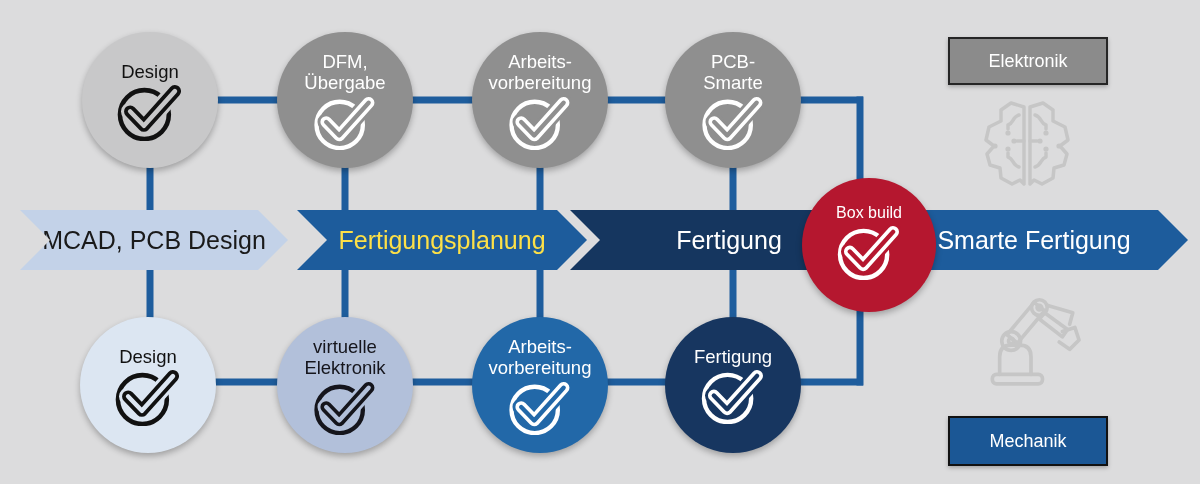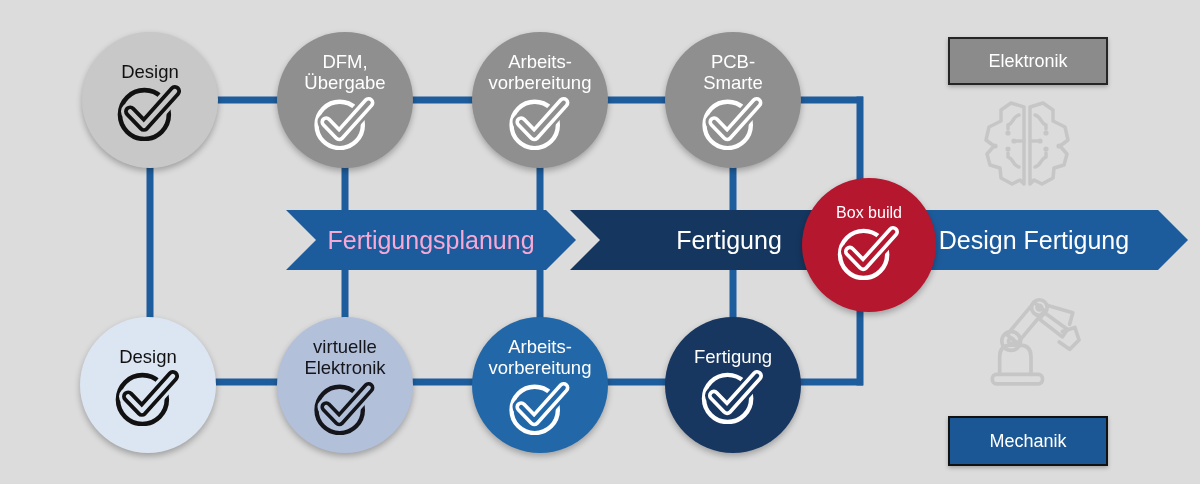--- a/index.html
+++ b/index.html
@@ -19,21 +19,21 @@
   
   .arrow{
     position:absolute;top:210px;height:60px;
     display:flex;align-items:center;justify-content:center;
     clip-path:polygon(0% 0%, calc(100% - 30px) 0%, 100% 50%, calc(100% - 30px) 100%, 0% 100%, 30px 50%);
     font-size:25px;
     filter:drop-shadow(0 2px 2px rgba(0,0,0,.18));
   }
   .arrow span{white-space:nowrap;}
   .a1{left:20px;width:268px;background:#c3d2e8;color:#1a1a1a;}
-  .a2{left:286px;width:290px;background:#1d5c9c;color:#f9a8d4;}
+  .a2{left:297px;width:290px;background:#1d5c9c;color:#fde047;}
   .a3{left:570px;width:318px;background:#15365f;color:#ffffff;}
   .a4{left:880px;width:308px;background:#1d5c9c;color:#ffffff;}
 
   
   .circle{
     position:absolute;width:136px;height:136px;border-radius:50%;
     background:var(--fill);color:var(--ink);
     display:flex;flex-direction:column;align-items:center;
     box-shadow:0 3px 6px rgba(0,0,0,.28);
     text-align:center;
@@ -83,28 +83,31 @@
   <svg class="lines" width="1200" height="484">
     <line x1="150" y1="100" x2="863" y2="100"></line>
     <line x1="148" y1="382" x2="863" y2="382"></line>
     <line x1="150" y1="100" x2="150" y2="382"></line>
     <line x1="345" y1="100" x2="345" y2="382"></line>
     <line x1="540" y1="100" x2="540" y2="382"></line>
     <line x1="733" y1="100" x2="733" y2="382"></line>
     <line x1="860" y1="96.5" x2="860" y2="385.5"></line>
   </svg>
 
+  <div class="arrow a1">
+    <span>MCAD, PCB Design</span>
+  </div>
   <div class="arrow a2">
     <span>Fertigungsplanung</span>
   </div>
   <div class="arrow a3">
     <span>Fertigung</span>
   </div>
   <div class="arrow a4">
-    <span>Design Fertigung</span>
+    <span>Smarte Fertigung</span>
   </div>
 
   <div class="circle c-lightgray one-line" style="left:82px;top:32px">
     <div class="circle-label">Design</div>
     <svg class="check" width="66" height="58" viewBox="0 0 63 57">
       <circle class="ring" cx="26" cy="31" r="24"></circle>
       <path class="halo" d="M12 28 L25.5 42 L56 8"></path>
       <path class="tick-outer" d="M12 28 L25.5 42 L56 8"></path>
       <path class="tick-inner" d="M12 28 L25.5 42 L56 8"></path>
     </svg>

